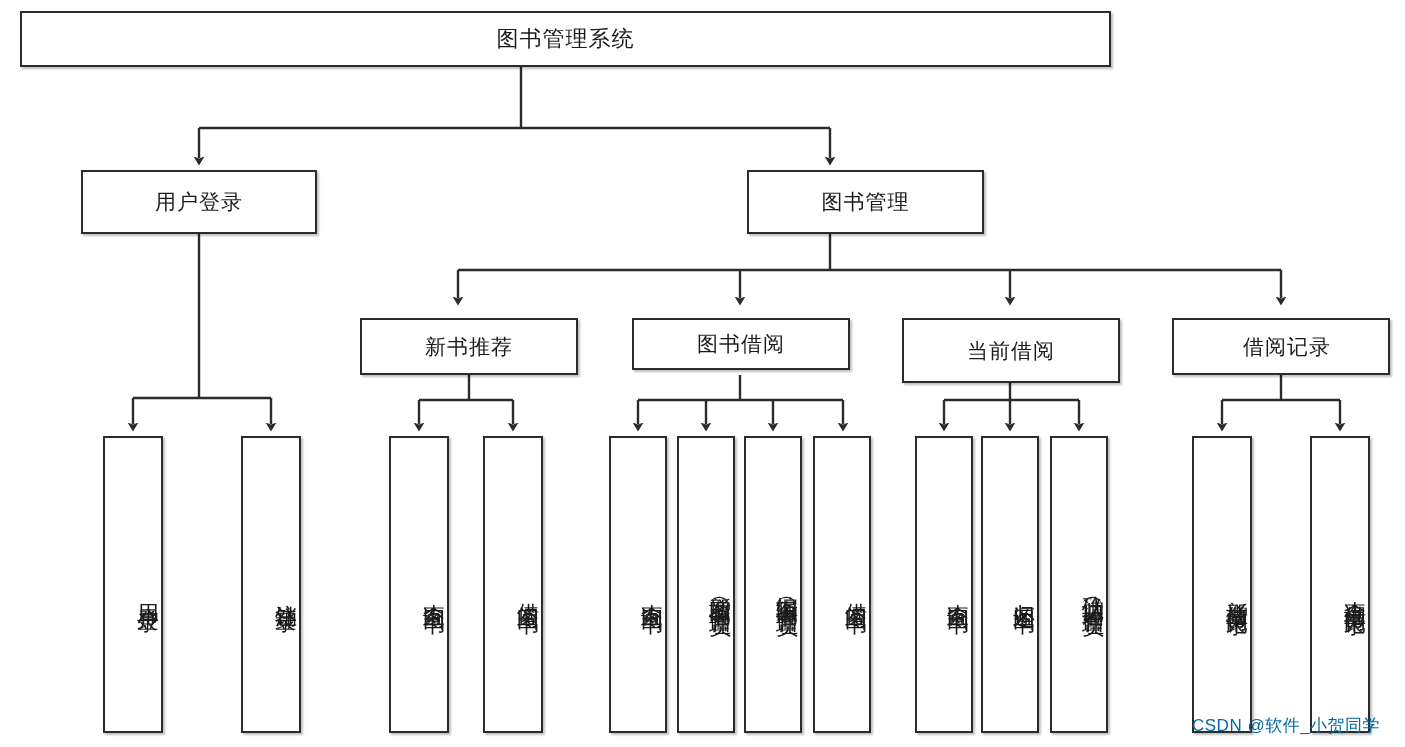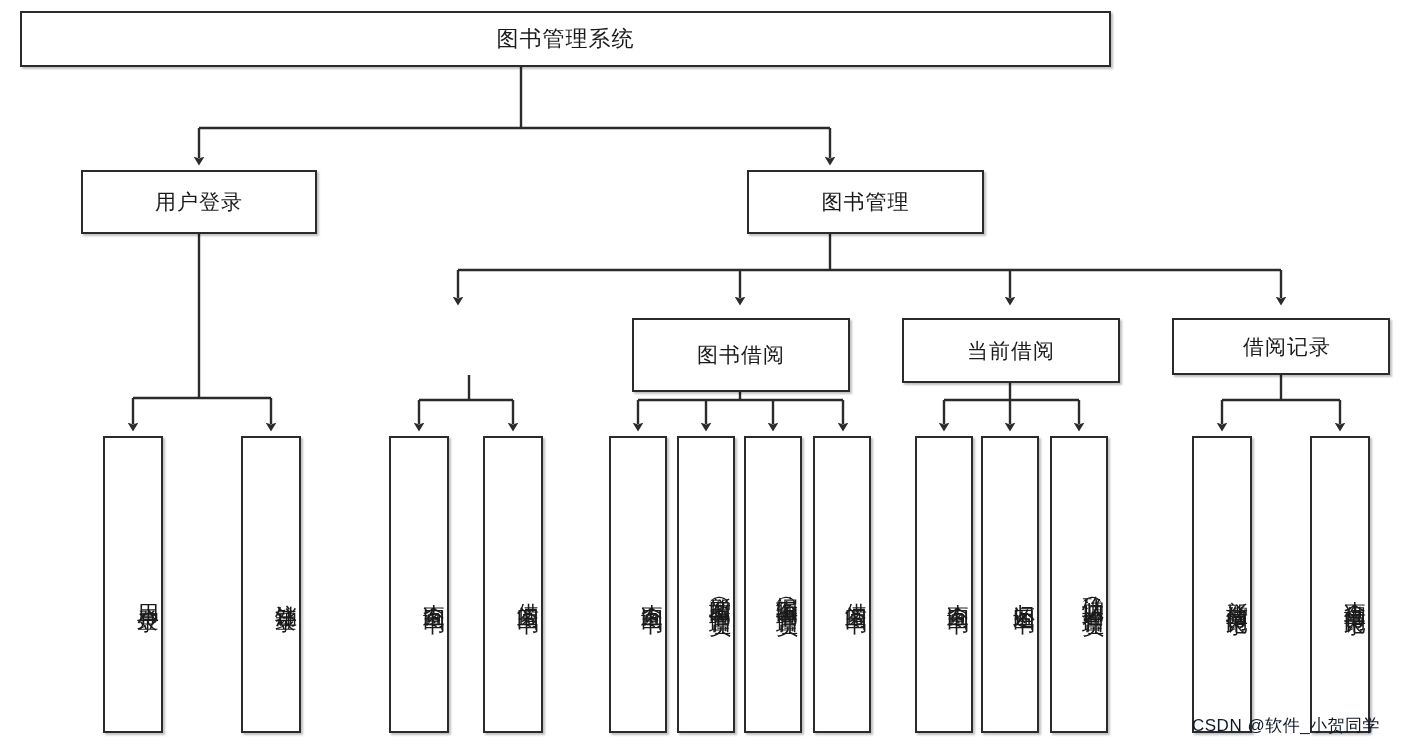--- a/index.html
+++ b/index.html
@@ -56,21 +56,21 @@
     top: 0;
     width: 1405px;
     height: 747px;
     pointer-events: none;
   }
   .watermark {
     position: absolute;
     left: 1192px;
     top: 714px;
     font-size: 17px;
-    color: #0f172a;
+    color: #0369a1;
     letter-spacing: 0.5px;
     white-space: nowrap;
     user-select: none;
   }
 </style>
 </head>
 <body>
 
 <div id="canvas">
 
@@ -128,21 +128,24 @@
     <span>图书管理系统</span>
   </div>
 
   <div class="node horiz" style="left:81px; top:170px; width:236px; height:64px;">
     <span>用户登录</span>
   </div>
   <div class="node horiz" style="left:711px; top:170px; width:237px; height:64px;margin-left:36px;">
     <span>图书管理</span>
   </div>
 
-  <div class="node horiz" style="left:632px; top:318px; width:218px; height:74px;">
+  <div class="node horiz" style="left:360px; top:318px; width:218px; height:57px;">
+    <span>新书推荐</span>
+  </div>
+  <div class="node horiz" style="left:632px; top:318px; width:218px; height:52px;">
     <span>图书借阅</span>
   </div>
   <div class="node horiz" style="left:902px; top:318px; width:218px; height:65px;">
     <span>当前借阅</span>
   </div>
   <div class="node horiz" style="left:1172px; top:318px; width:218px; height:57px;padding-left:12px;">
     <span>借阅记录</span>
   </div>
 
   <div class="node vert" style="left:103px; top:436px; width:60px; height:297px;">

